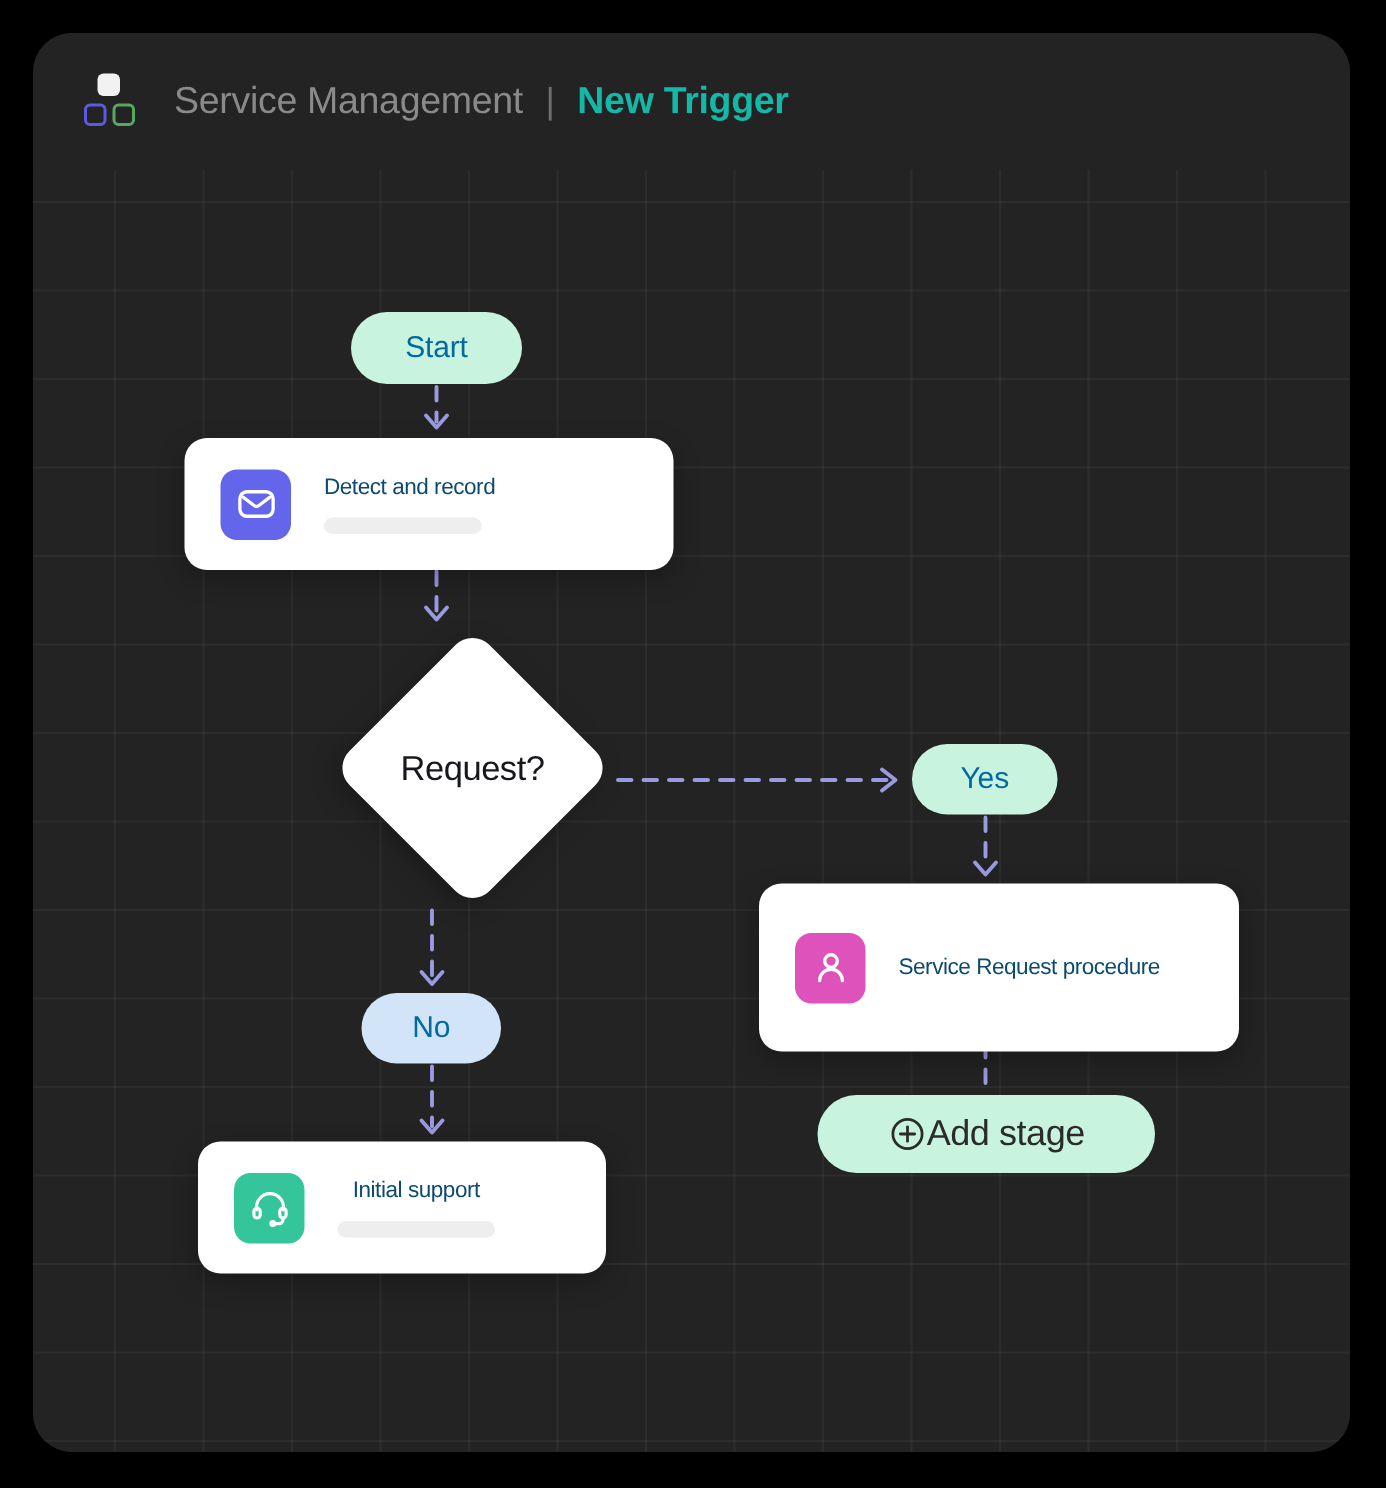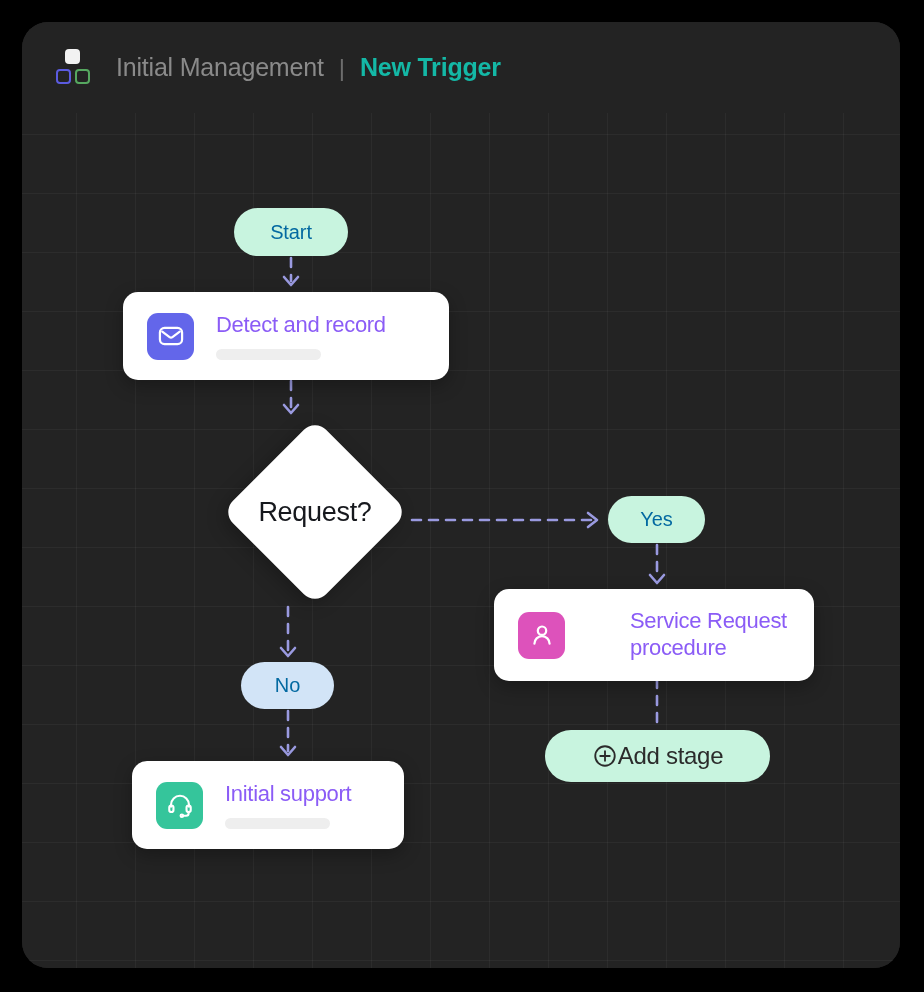--- a/index.html
+++ b/index.html
@@ -145,22 +145,22 @@
     display: flex;
     align-items: center;
     box-shadow: 0 6px 18px rgba(0,0,0,0.28);
     padding-left: 24px;
   }
   .card-detect {
     left: 101px; top: 179px;
     width: 326px; height: 88px;
   }
   .card-service {
-    left: 472px; top: 476px;
-    width: 320px; height: 92px; gap: 43px;
+    left: 484px; top: 476px;
+    width: 320px; height: 112px;
   }
   .card-initial {
     left: 110px; top: 648px;
     width: 272px; height: 88px;
   }
 
   .tile {
     width: 47px; height: 47px;
     border-radius: 11px;
     flex: 0 0 auto;
@@ -172,24 +172,25 @@
   .tile-person { background: #dd52bb; }
   .tile-head   { background: #35c59b; }
 
   .card-body {
     margin-left: 22px;
     display: flex;
     flex-direction: column;
     justify-content: center;
   }
   .card-title {
-    font-size: 22px;
-    color: #8b5cf6;
+    font-size: 15px;
+    color: #0c4a6e;
     letter-spacing: -0.3px;
     line-height: 1.22;
+    text-align: center;
   }
   .placeholder-bar {
     margin-top: 10px;
     width: 105px;
     height: 11px;
     border-radius: 6px;
     background: #eeeeee;
   }
 
   
@@ -206,21 +207,21 @@
     transform: rotate(45deg);
     box-shadow: 0 6px 18px rgba(0,0,0,0.25);
   }
   .diamond-label {
     position: absolute;
     left: 0; top: 0;
     width: 186px; height: 186px;
     display: flex;
     align-items: center;
     justify-content: center;
-    font-size: 27px;
+    font-size: 23px;
     color: #16181d;
     letter-spacing: -0.3px;
   }
 
   
   .add-stage {
     left: 523px; top: 617px;
     width: 225px; height: 52px;
     background: #c8f4df;
     border-radius: 999px;
@@ -241,21 +242,21 @@
 <div class="app-panel">
 
   <div class="header">
 
     <div class="logo">
       <div class="sq sq-top"></div>
       <div class="sq sq-bl"></div>
       <div class="sq sq-br"></div>
     </div>
 
-    <span class="crumb-parent">Initial Management</span>
+    <span class="crumb-parent">Service Management</span>
     <span class="crumb-sep">|</span>
     <span class="crumb-current">New Trigger</span>
   </div>
 
   <div class="canvas">
 
     <svg class="edges" viewBox="0 0 878 855" xmlns="http://www.w3.org/2000/svg">
       <g stroke="#9a9ae0" stroke-width="2.6" fill="none" stroke-dasharray="9 8" stroke-linecap="round">
 
         <line x1="269" y1="145" x2="269" y2="168"></line>

